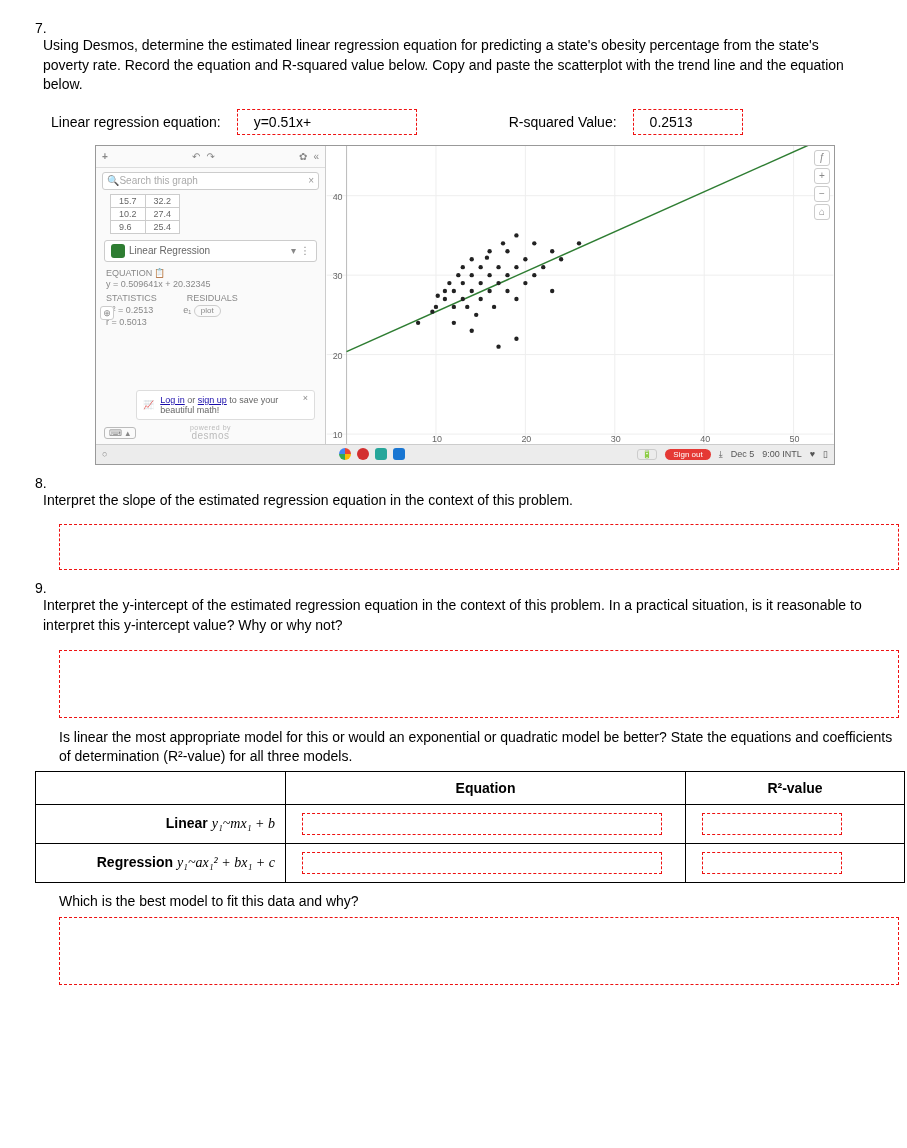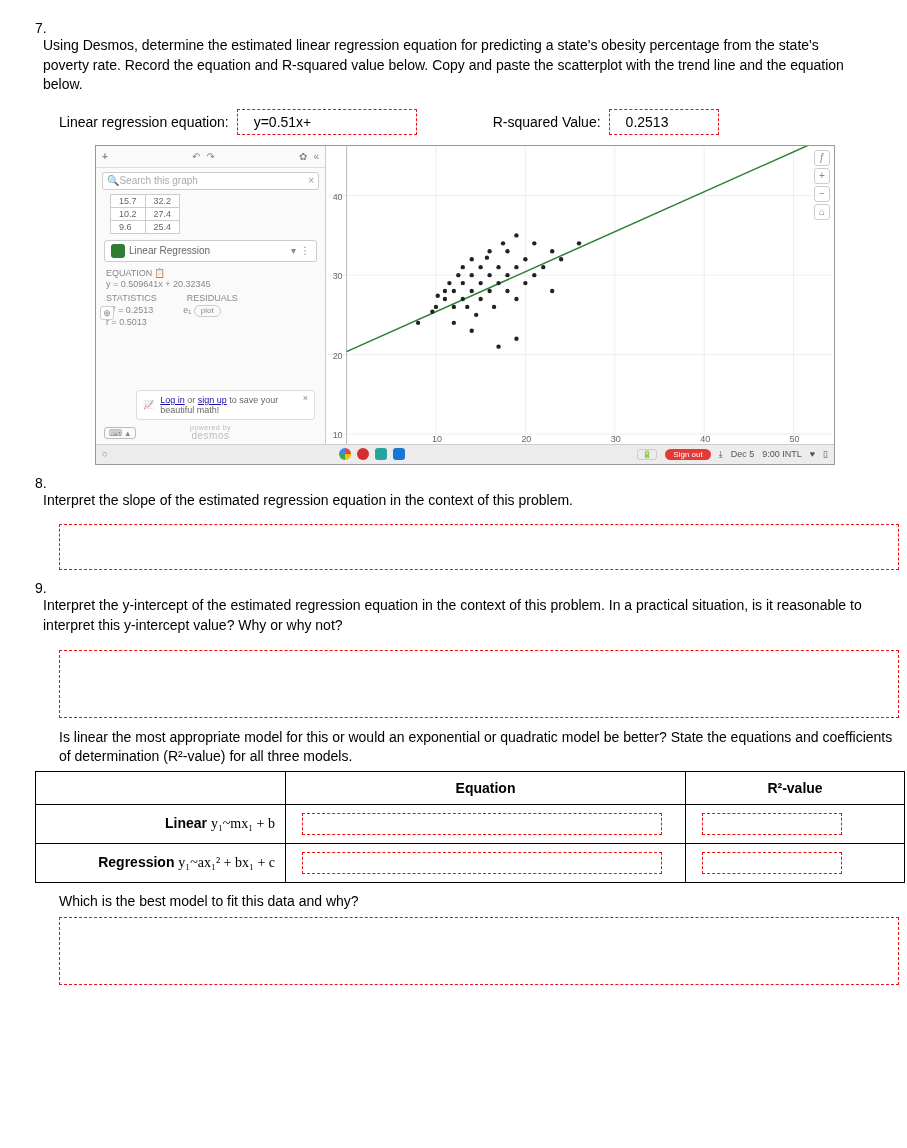--- a/index.html
+++ b/index.html
@@ -8,21 +8,21 @@
     font-size: 14px;
     color: #000;
     background: #fff;
     width: 907px;
     padding: 20px 25px 20px 35px;
     position: relative;
   }
   .question { margin-bottom: 14px; }
   .qnum { display: inline-block; width: 20px; vertical-align: top; }
   .qtext { display: inline-block; width: 820px; vertical-align: top; line-height: 1.4; margin-left: 8px; }
-  .eq-row { margin: 10px 0 10px 24px; display: flex; align-items: center; gap: 8px; }
+  .eq-row { margin: 10px 0 10px 16px; display: flex; align-items: center; gap: 16px; }
   .dash-box {
     border: 1.5px dashed #e11;
     padding: 4px 16px;
     min-height: 24px;
     display: inline-flex;
     align-items: flex-end;
   }
   .dash-box-wide { width: 180px; }
   .dash-box-med { width: 110px; }
   .dash-box-block {
@@ -103,21 +103,21 @@
   }
   table.models th { font-weight: bold; text-align:center; }
   .model-label { text-align: right; padding-right: 14px; }
   .dash-cell {
     border: 1.5px dashed #e11;
     height: 22px;
     margin: 0 6px;
   }
   .dash-cell.eq { width: 360px; }
   .dash-cell.r2 { width: 140px; }
-  .it { font-family: "Times New Roman", serif; }
+  .it { font-style: italic; font-family: "Times New Roman", serif; }
   a.link { color:#1a0dab; text-decoration:underline; }
   .kb-icon { border:1px solid #bbb;border-radius:3px;padding:0 4px;font-size:9px;color:#888; }
 </style>
 </head>
 <body>
 
 <div class="question">
   <span class="qnum">7.</span>
   <span class="qtext">Using Desmos, determine the estimated linear regression equation for predicting a state's obesity percentage from the state's poverty rate.  Record the equation and R-squared value below. Copy and paste the scatterplot with the trend line and the equation below.</span>
 </div>

